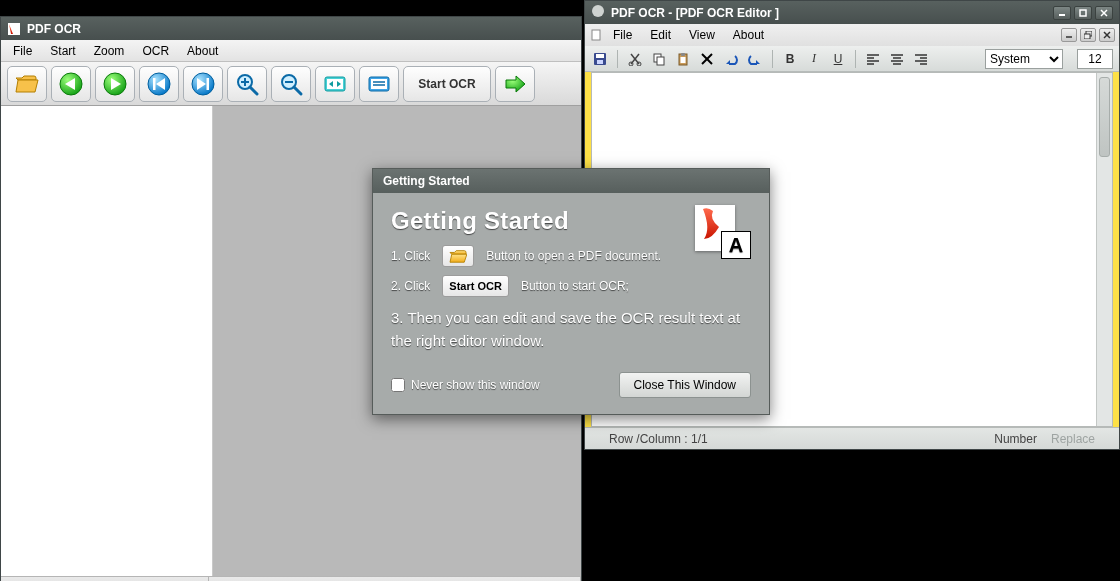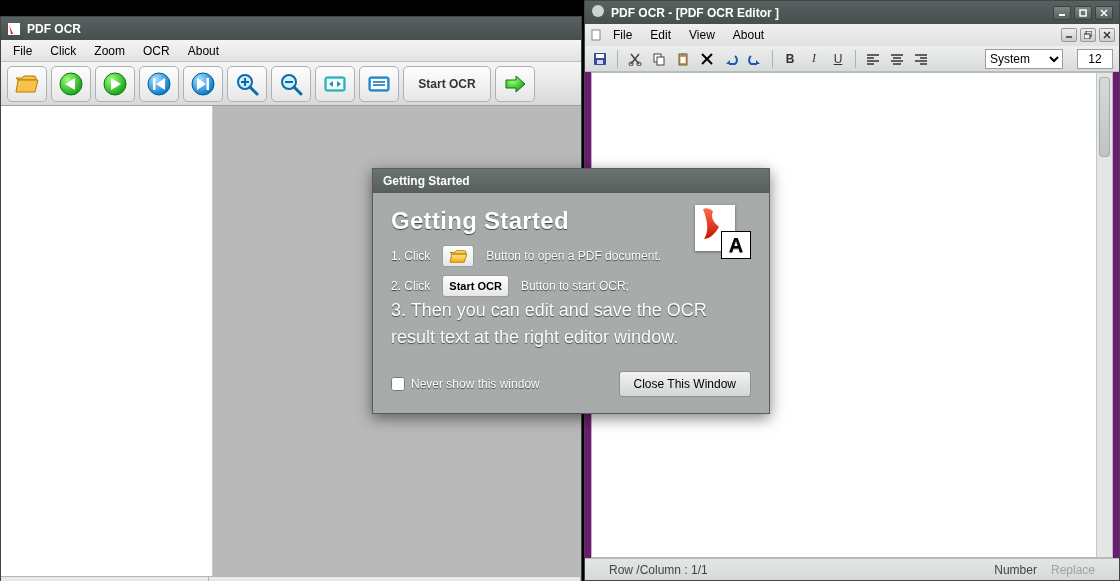--- a/index.html
+++ b/index.html
@@ -25,21 +25,21 @@
 
 .ico-folder { fill: #f7c14a; stroke: #b37f00; stroke-width: 1; }
 
 
 .arrow-circle { display:inline-block; }
 .ac-green .disk { fill: url(#gradGreen); stroke:#0a7a0a; }
 .ac-blue  .disk { fill: url(#gradBlue);  stroke:#005f9e; }
 .arrow-circle .tri { fill:#ffffff; }
 
 
-.win-right { position: absolute; left: 584px; top: 0; width: 536px; height: 581px; background: #701a75; border: 1px solid #3f4647; }
+.win-right { position: absolute; left: 584px; top: 0; width: 536px; height: 450px; background: #fde047; border: 1px solid #3f4647; }
 .titlebar2 { height: 23px; background: linear-gradient(#58615f,#474f4e); color:#fff; display:flex; align-items:center; padding:0 6px; gap:6px; font-weight:bold; }
 .titlebar2 .winbtns { margin-left:auto; display:flex; gap:3px; }
 .wbtn { width:18px; height:14px; background:linear-gradient(#7d8785,#565e5c); border:1px solid #3b4240; border-radius:2px; display:flex; align-items:center; justify-content:center; color:#fff; font-size:10px; cursor:pointer; }
 .menubar2 { height: 22px; background: linear-gradient(#f0f0f0,#e0e0e0); display:flex; align-items:center; padding:0 4px; gap:2px; }
 .menubar2 .mitem { padding:2px 8px; cursor:default; }
 .menubar2 .winbtns-inner { margin-left:auto; display:flex; gap:3px; }
 .menubar2 .wbtn2 { width:16px; height:14px; background:linear-gradient(#eeeeee,#cccccc); border:1px solid #999; border-radius:2px; display:flex; align-items:center; justify-content:center; font-size:9px; color:#333; cursor:pointer;}
 .etoolbar { height: 26px; background: linear-gradient(#edefee,#d7dbd9); border-bottom:1px solid #b7bcba; display:flex; align-items:center; padding:0 6px; gap:6px; }
 .etoolbar .sep { width:1px; height:18px; background:#aeb4b2; margin:0 2px; }
 .etoolbar .ebtn { width:18px; height:18px; display:flex; align-items:center; justify-content:center; color:#333; cursor:pointer; }
@@ -58,21 +58,21 @@
 
 
 .dlg { position:absolute; left:372px; top:168px; width:398px; background:#a7abaa; border:1px solid #565c5a; box-shadow:0 4px 14px rgba(0,0,0,.5); }
 .dlg-title { height:24px; background:linear-gradient(#6b7371,#575f5d); color:#fff; font-weight:bold; display:flex; align-items:center; padding:0 10px; }
 .dlg-body { padding:14px 18px 16px 18px; color:#fff; text-shadow:0 1px 1px rgba(0,0,0,.6); }
 .dlg-heading { font-size:24px; font-weight:600; margin-bottom:10px; letter-spacing:.3px; }
 .dlg-row { margin-top:8px; display:flex; align-items:center; gap:12px; font-size:13px; }
 .dlg-row .step { min-width:10px; }
 .dlg-row .inline-btn { display:inline-flex; align-items:center; justify-content:center; height:22px; background:linear-gradient(#fff,#e6e6e6); border:1px solid #9c9c9c; border-radius:3px; padding:0 6px; color:#000; text-shadow:none; font-size:11px; }
 .dlg-row .ico-folder-mini svg { width:18px; height:16px; }
-.dlg-multi { font-size:18px; line-height:1.5; }
+.dlg-multi { margin-top:10px; font-size:15px; line-height:1.5; }
 .dlg-footer { margin-top:20px; display:flex; align-items:center; justify-content:space-between; }
 .dlg-footer label { display:flex; align-items:center; gap:6px; color:#fff; text-shadow:0 1px 1px rgba(0,0,0,.6); font-size:12px; }
 .dlg-footer input[type=checkbox]{ width:14px; height:14px; }
 .dlg-footer .closebtn { background:linear-gradient(#f2f3f2,#d3d6d4); border:1px solid #8c9290; border-radius:3px; padding:5px 14px; font-size:12px; color:#000; text-shadow:none; cursor:pointer; }
 .dlg-logo { position:absolute; right:18px; top:36px; width:56px; height:54px; }
 .dlg-logo .sheet { position:absolute; left:0; top:0; width:40px; height:46px; background:#fff; box-shadow:0 1px 3px rgba(0,0,0,.4); }
 .dlg-logo .mark { position:absolute; left:4px; top:2px; width:24px; height:34px; }
 .dlg-logo .mark svg{ width:100%; height:100%; }
 .dlg-logo .a-card { position:absolute; right:0; bottom:0; width:30px; height:28px; background:#fff; border:1px solid #000; display:flex; align-items:center; justify-content:center; font-weight:900; font-size:20px; color:#000; }
 
@@ -110,21 +110,21 @@
       <svg viewBox="0 0 14 14">
           <rect x="1" y="1" width="12" height="12" fill="#fff"></rect>
           <path d="M2 2 L6 12 L4 12 Z" fill="url(#gradRed)"></path>
         </svg>
     </span>
     <span>PDF OCR</span>
   </div>
 
   <div class="menubar">
     <span class="mitem">File</span>
-    <span class="mitem">Click</span>
+    <span class="mitem">Start</span>
     <span class="mitem">Zoom</span>
     <span class="mitem">OCR</span>
     <span class="mitem">About</span>
   </div>
 
   <div class="toolbar">
     <div class="tbtn">
       <svg viewBox="0 0 26 26">
           <path class="ico-folder" fill="url(#gradYellow)" d="M2 7h6l2-2h10a2 2 0 0 1 2 2v2H4z"></path>
           <path class="ico-folder" fill="url(#gradYellow)" d="M4 9h20l-3 12H2z"></path>

